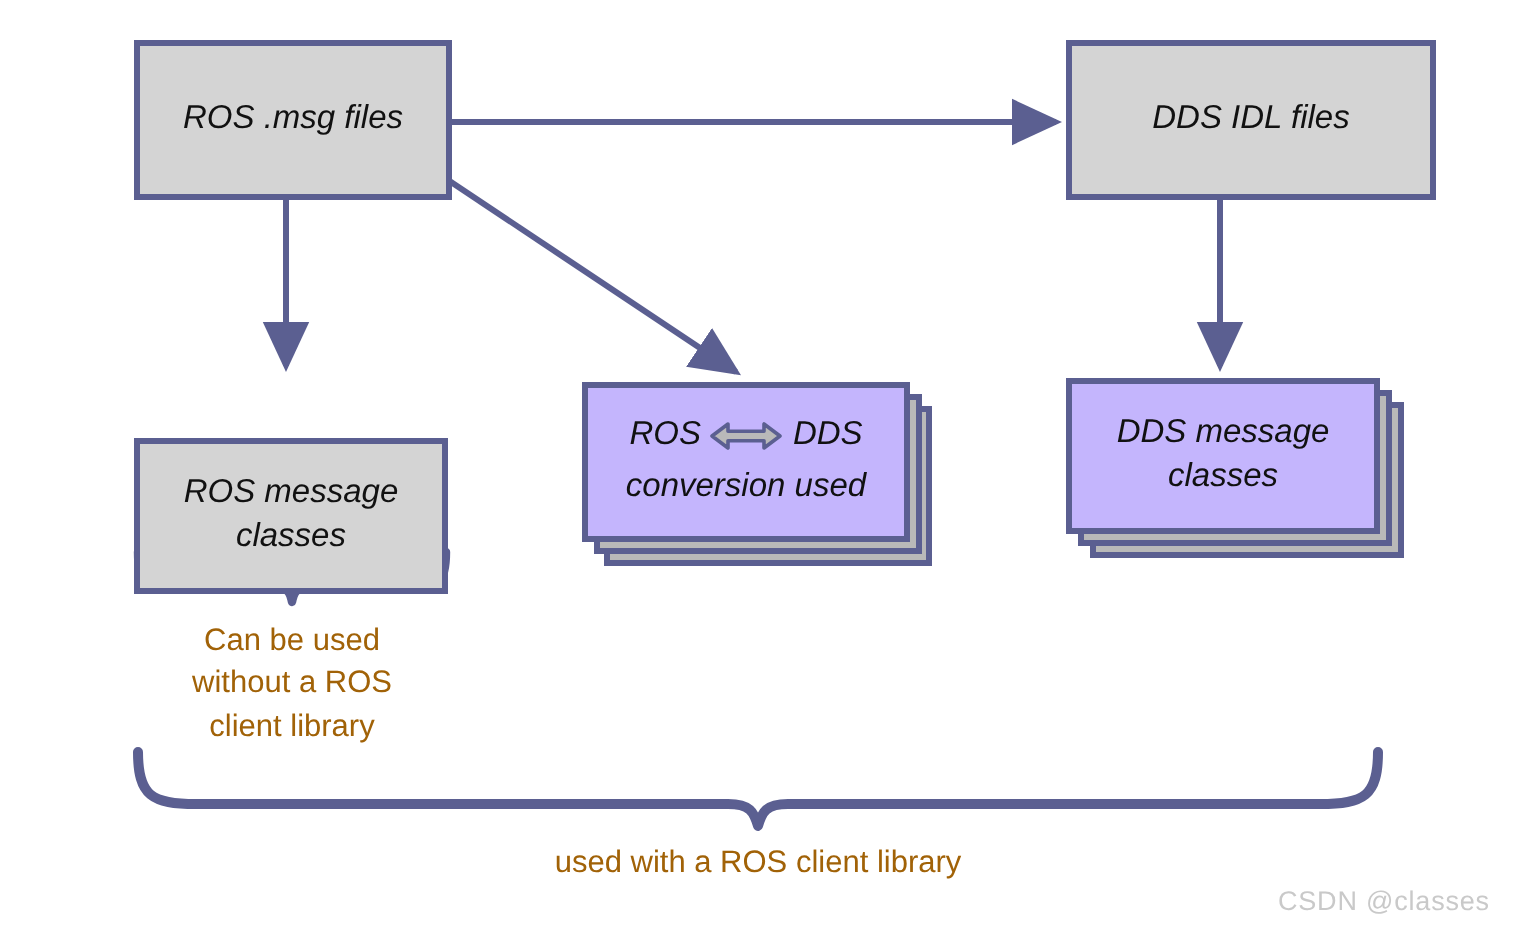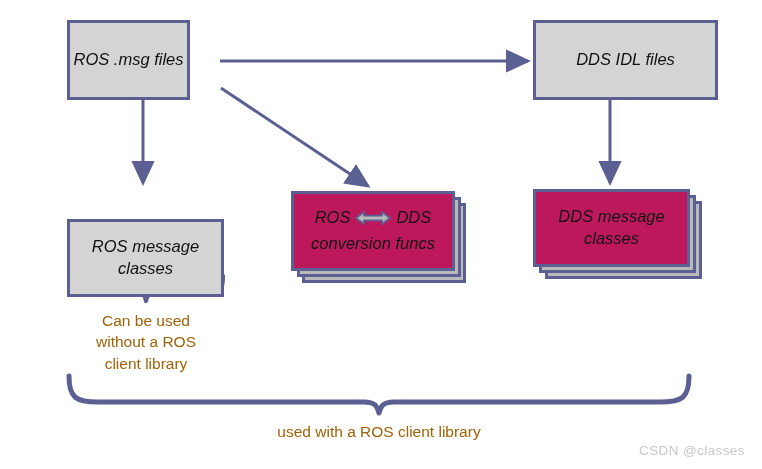--- a/index.html
+++ b/index.html
@@ -46,21 +46,21 @@
   }
   
   .stack-sheet {
     position: absolute;
     box-sizing: border-box;
     border: 3px solid #5b5f91;
     background: #b9b9b9;
     z-index: 3;
   }
   .node.darker {
-    background: #be185d;
+    background: #c4b5fd;
   }
   .caption {
     position: absolute;
     font-size: 15.5px;
     color: #a16207;
     line-height: 1.38;
     text-align: center;
     font-style: normal;
     white-space: pre-line;
     z-index: 6;
@@ -115,21 +115,21 @@
 
     <path d="M69,376
              C69,398 76,402 98,402
              L364,402
              C375,402 377,406 379,413
              C381,406 383,402 394,402
              L660,402
              C682,402 689,398 689,376" fill="none" stroke="#5b5f91" stroke-width="5" stroke-linecap="round" stroke-linejoin="round"></path>
   </svg>
 
-  <div class="node" style="left:67px; top:20px; width:123px; height:80px;">
+  <div class="node" style="left:67px; top:20px; width:159px; height:80px;">
     <span class="node-label">ROS .msg files</span>
   </div>
 
   <div class="node" style="left:533px; top:20px; width:185px; height:80px;">
     <span class="node-label">DDS IDL files</span>
   </div>
 
   <div class="node" style="left:67px; top:187px; width:157px; height:78px;margin-top:32px;">
     <span class="node-label">ROS message
 classes</span>
@@ -140,21 +140,21 @@
   <div class="node darker" style="left:291px; top:191px; width:164px; height:80px; flex-direction:column; gap:4px;">
     <span class="conv-line">
       <span>ROS</span>
       <span class="dbl-arrow-icon">
         <svg width="38" height="16" viewBox="0 0 38 16" xmlns="http://www.w3.org/2000/svg">
           <path d="M10,2 L2,8 L10,14 L10,10.4 L28,10.4 L28,14 L36,8 L28,2 L28,5.6 L10,5.6 Z" fill="#b9b9b9" stroke="#5b5f91" stroke-width="1.8" stroke-linejoin="round"></path>
         </svg>
       </span>
       <span>DDS</span>
     </span>
-    <span class="node-label">conversion funcs</span>
+    <span class="node-label">conversion used</span>
   </div>
 
   <div class="stack-sheet" style="left:545px; top:201px; width:157px; height:78px;"></div>
   <div class="stack-sheet" style="left:539px; top:195px; width:157px; height:78px; z-index:4;"></div>
   <div class="node darker" style="left:533px; top:189px; width:157px; height:78px;">
     <span class="node-label">DDS message
 classes</span>
   </div>
 
   <div class="caption" style="left:67px; top:310px; width:158px;">Can be used

